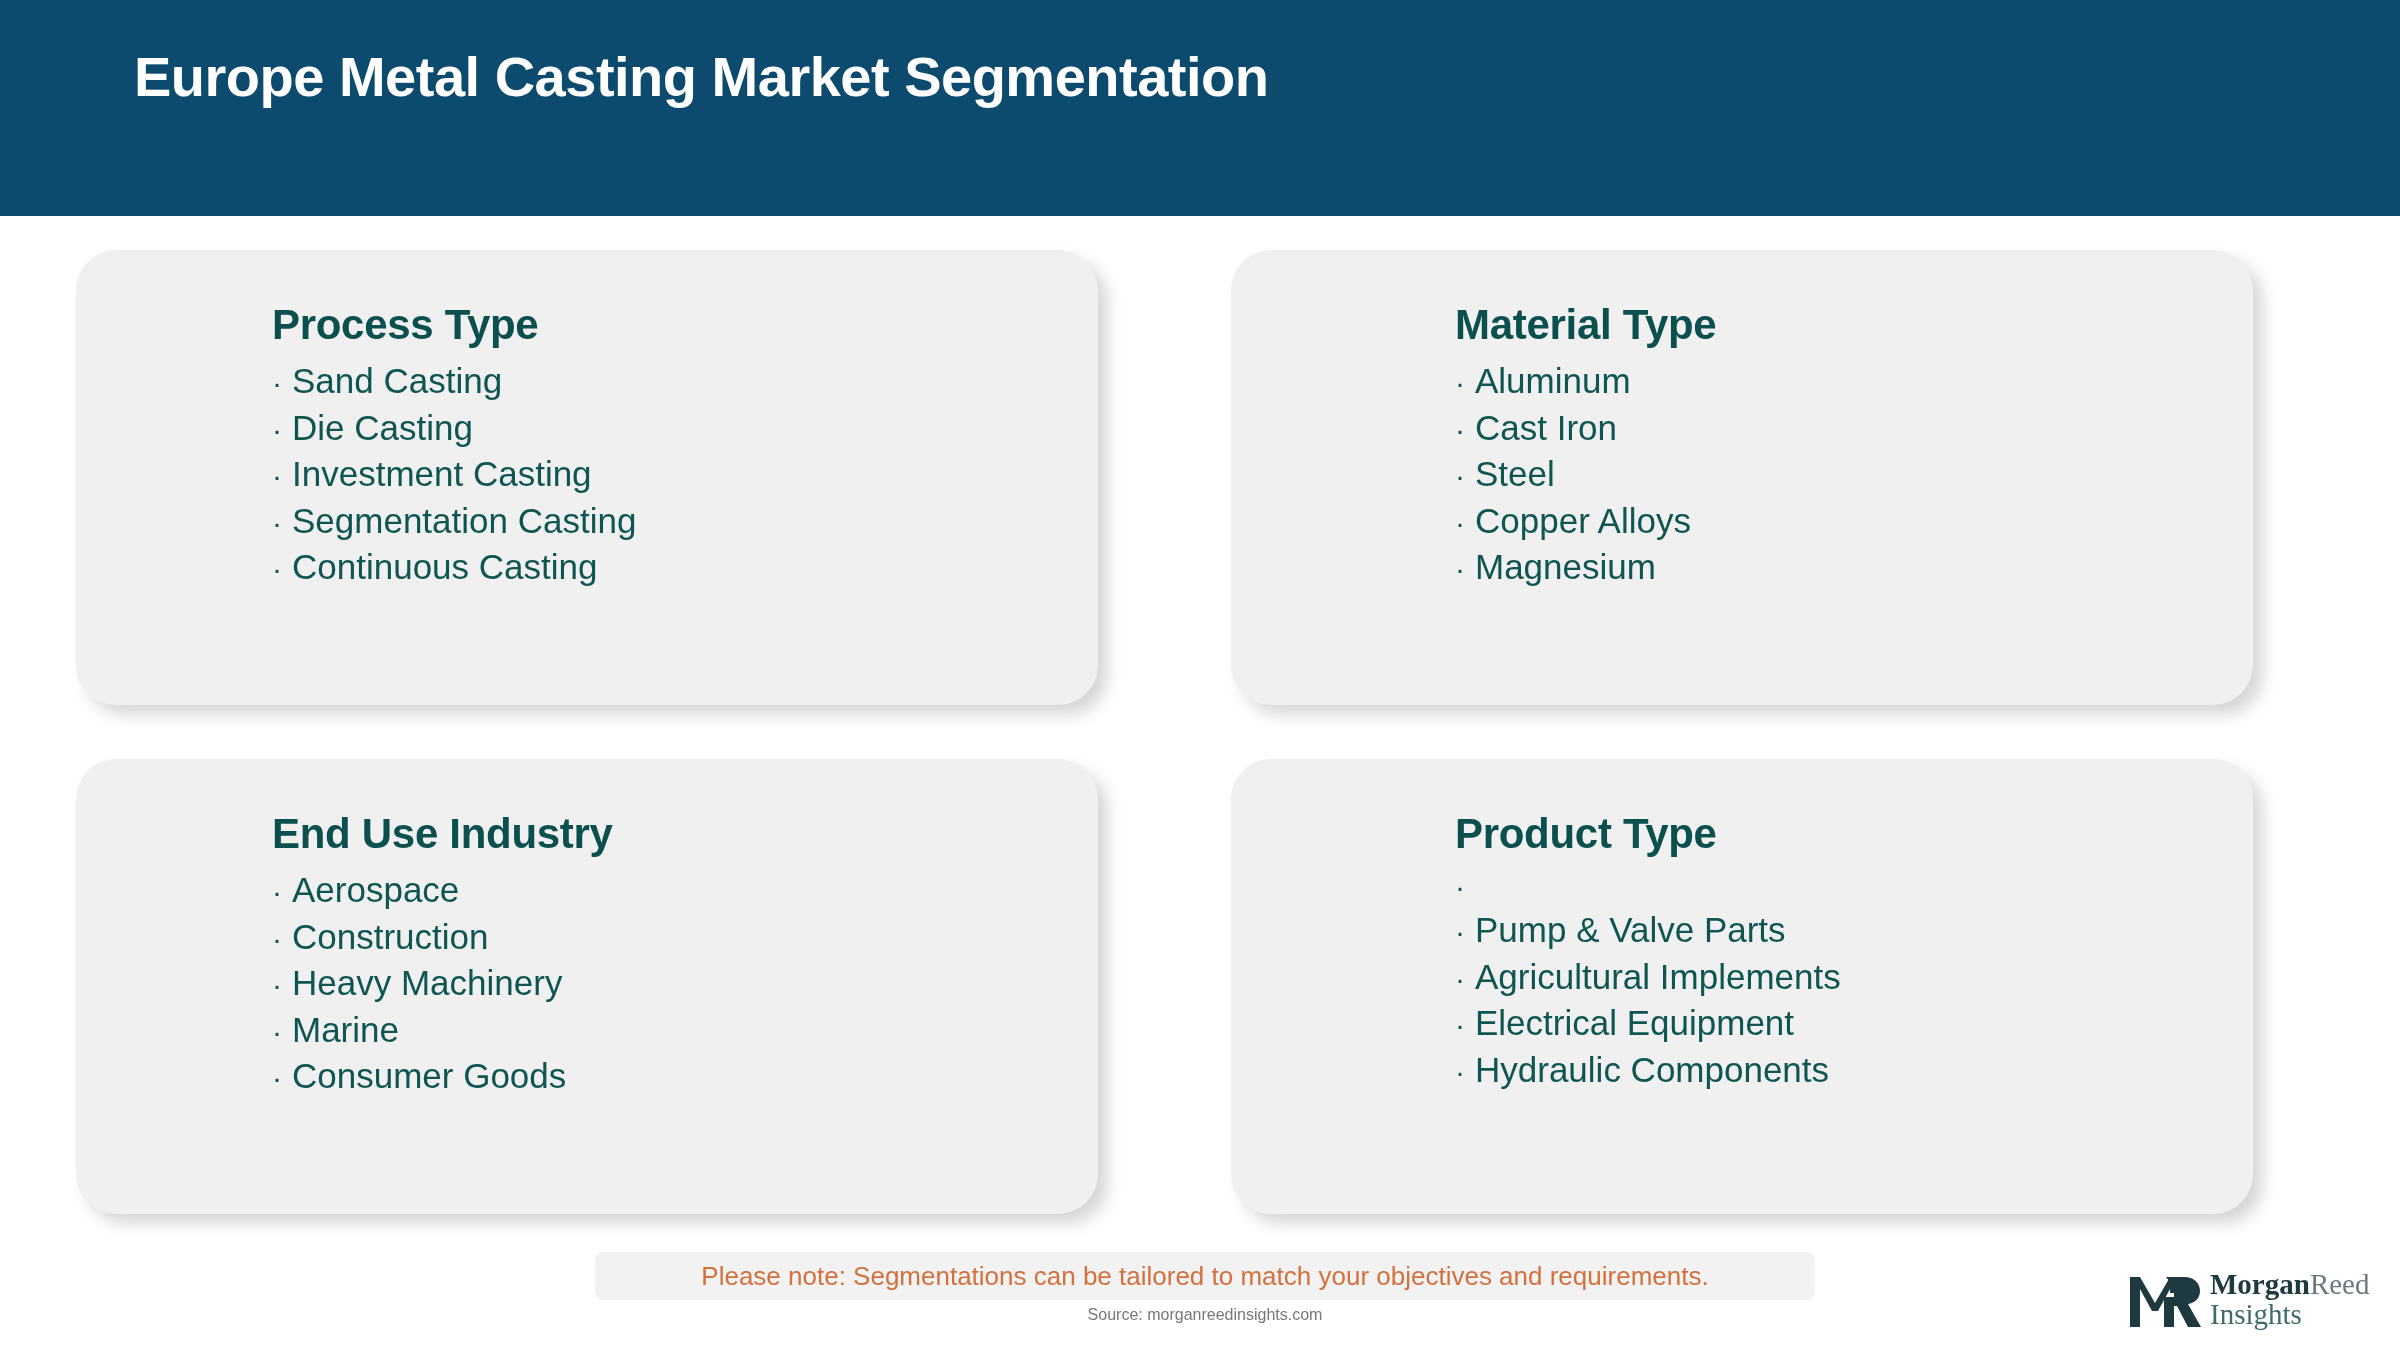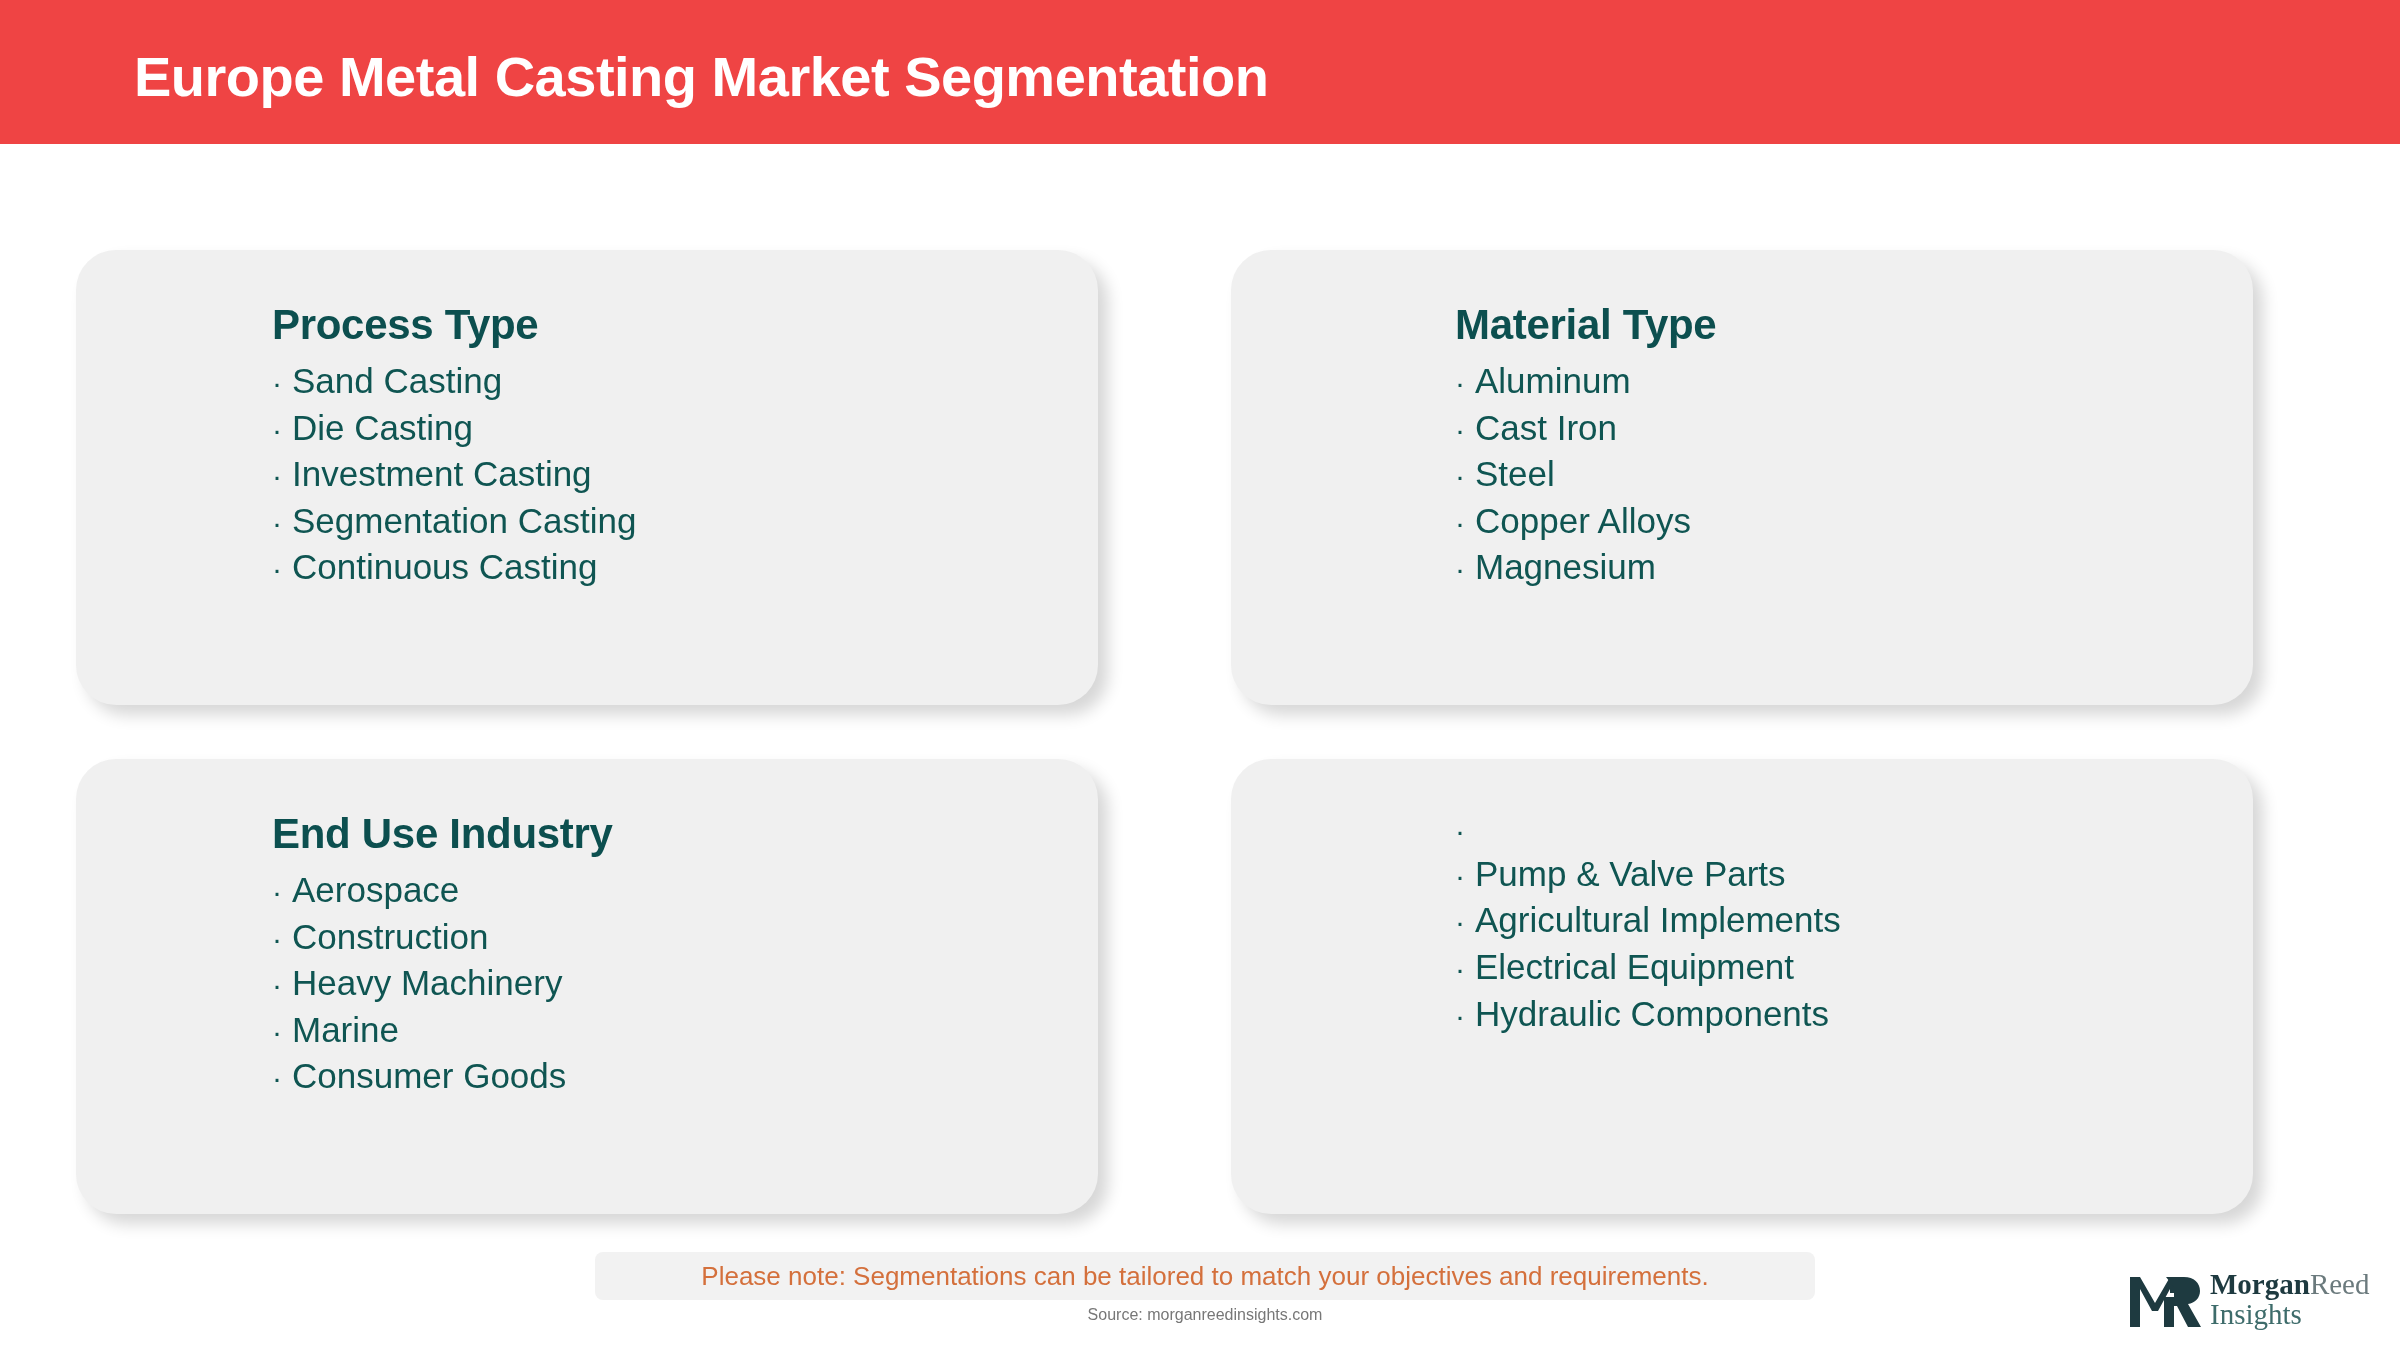--- a/index.html
+++ b/index.html
@@ -14,22 +14,22 @@
     overflow: hidden;
     position: relative;
   }
 
   
   #header-banner {
     position: absolute;
     left: 0;
     top: 0;
     width: 2400px;
-    height: 144px;
-    background: #ef4444;
+    height: 216px;
+    background: #0c4a6e;
     box-sizing: border-box;
   }
   #header-title {
     position: absolute;
     left: 134px;
     top: 44px;
     font-size: 56px;
     font-weight: bold;
     color: #ffffff;
     letter-spacing: -0.5px;
@@ -258,20 +258,21 @@
         <li>
           <span class="bullet-dot">·</span>
           <span>Consumer Goods</span>
         </li>
       </ul>
     </div>
   </div>
 
   <div class="seg-card col-right row-bottom">
     <div class="card-inner">
+      <div class="card-title">Product Type</div>
       <ul class="card-list">
         <li>
           <span class="bullet-dot">·</span>
         </li>
         <li>
           <span class="bullet-dot">·</span>
           <span>Pump &amp; Valve Parts</span>
         </li>
         <li>
           <span class="bullet-dot">·</span>

